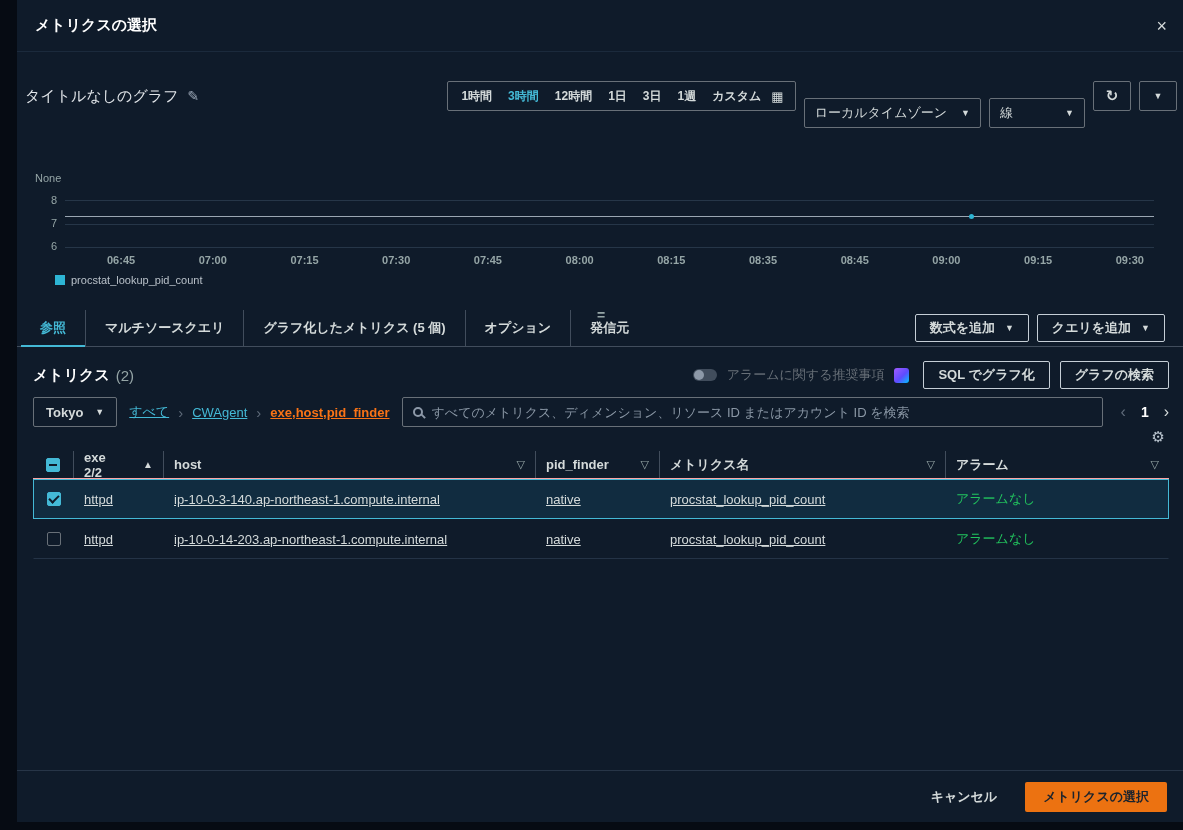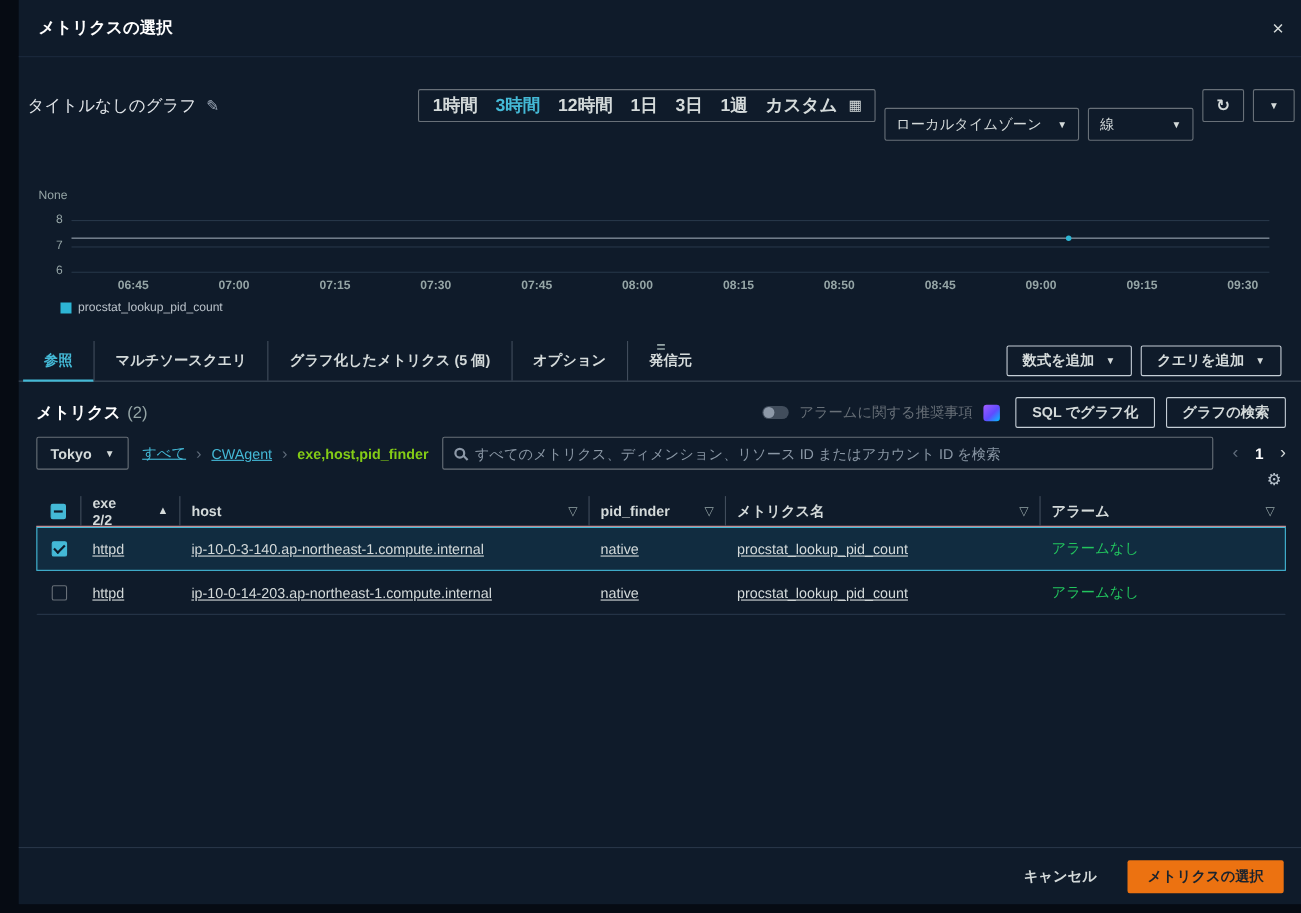--- a/index.html
+++ b/index.html
@@ -17,21 +17,21 @@
   .modal-title { font-size:15px; font-weight:bold; color:#ffffff; }
   .close-btn { margin-left:auto; font-size:18px; color:#d4dada; cursor:pointer; line-height:1; }
 
   
   .graph-toolbar { display:flex; align-items:center; margin:12px 8px 0 8px; }
   .graph-title { font-size:15px; color:#e2e6ea; }
   .edit-icon { color:#9ba7b6; margin-left:9px; font-size:14px; cursor:pointer; }
   .controls { margin-left:auto; display:flex; gap:8px; align-items:center; }
   .ctl { border:1px solid #687078; border-radius:2px; height:30px; display:flex; align-items:center; background:transparent; color:#d4dada; }
   .range-group { padding:0 5px; }
-  .range-item { padding:0 8px; font-size:16px; font-weight:bold; cursor:pointer; color:#d4dada; }
+  .range-item { padding:0 8px; font-size:12px; font-weight:bold; cursor:pointer; color:#d4dada; }
   .range-item.selected { color:#44b9d6; }
   .cal-icon { margin:0 6px 0 2px; font-size:13px; color:#d4dada; cursor:pointer; }
   .dd { padding:0 10px; font-size:13px; cursor:pointer;margin-top:34px; }
   .dd-label { margin-right:14px; }
   .caret { font-size:9px; color:#d4dada; }
   .icon-btn { width:38px; justify-content:center; font-weight:bold; font-size:15px; cursor:pointer; }
 
   
   .chart { position:relative; height:122px; margin-top:42px; flex:0 0 auto; }
   .unit-label { position:absolute; left:18px; top:2px; font-size:11px; color:#95a5a6; }
@@ -66,21 +66,21 @@
   .toggle-label { color:#687078; font-size:13px; }
   .q-icon { width:15px; height:15px; border-radius:3px; background:linear-gradient(135deg,#a15cff 0%,#5f4bff 55%,#00c3ff 100%); margin-right:4px; }
 
   
   .search-row { display:flex; align-items:center; gap:8px; margin:8px 16px 0 16px; }
   .region-btn { padding:0 12px; font-weight:bold; font-size:13px; cursor:pointer; }
   .region-label { margin-right:12px; }
   .crumbs { display:flex; align-items:center; gap:9px; margin:0 4px; white-space:nowrap; }
   .crumb-link { color:#44b9d6; text-decoration:underline; cursor:pointer; }
   .crumb-sep { color:#5f6b7a; font-size:15px; }
-  .crumb-current { font-weight:bold; color:#84cc16; }
+  .crumb-current { font-weight:bold; color:#f97316;text-decoration:underline; }
   .searchbox { flex:1; display:flex; align-items:center; gap:9px; border:1px solid #687078; border-radius:2px; height:30px; padding:0 10px; }
   .searchbox input { flex:1; background:transparent; border:none; outline:none; color:#d4dada; font-size:13px; font-family:inherit; }
   .searchbox input::placeholder { color:#8a97a5; opacity:1; }
   .mag { width:10px; height:10px; border:2px solid #8d99a8; border-radius:50%; position:relative; flex:0 0 auto; }
   .mag::after { content:""; position:absolute; width:6px; height:2px; background:#8d99a8; transform:rotate(45deg); right:-5px; bottom:-2px; }
   .pagination { display:flex; align-items:center; gap:15px; margin-left:10px; font-size:14px; }
   .page-prev { color:#5f6b7a; cursor:pointer; font-size:16px; }
   .page-num { color:#ffffff; font-weight:bold; }
   .page-next { color:#d4dada; cursor:pointer; font-size:16px; }
   .gear-row { display:flex; justify-content:flex-end; margin:2px 20px 0 0; height:18px; }
@@ -171,21 +171,21 @@
       <div class="series-dot"></div>
     </div>
     <div class="xticks">
       <span>06:45</span>
       <span>07:00</span>
       <span>07:15</span>
       <span>07:30</span>
       <span>07:45</span>
       <span>08:00</span>
       <span>08:15</span>
-      <span>08:50</span>
+      <span>08:35</span>
       <span>08:45</span>
       <span>09:00</span>
       <span>09:15</span>
       <span>09:30</span>
     </div>
     <div class="legend">
       <span class="legend-swatch"></span>
       <span>procstat_lookup_pid_count</span>
     </div>
   </div>

